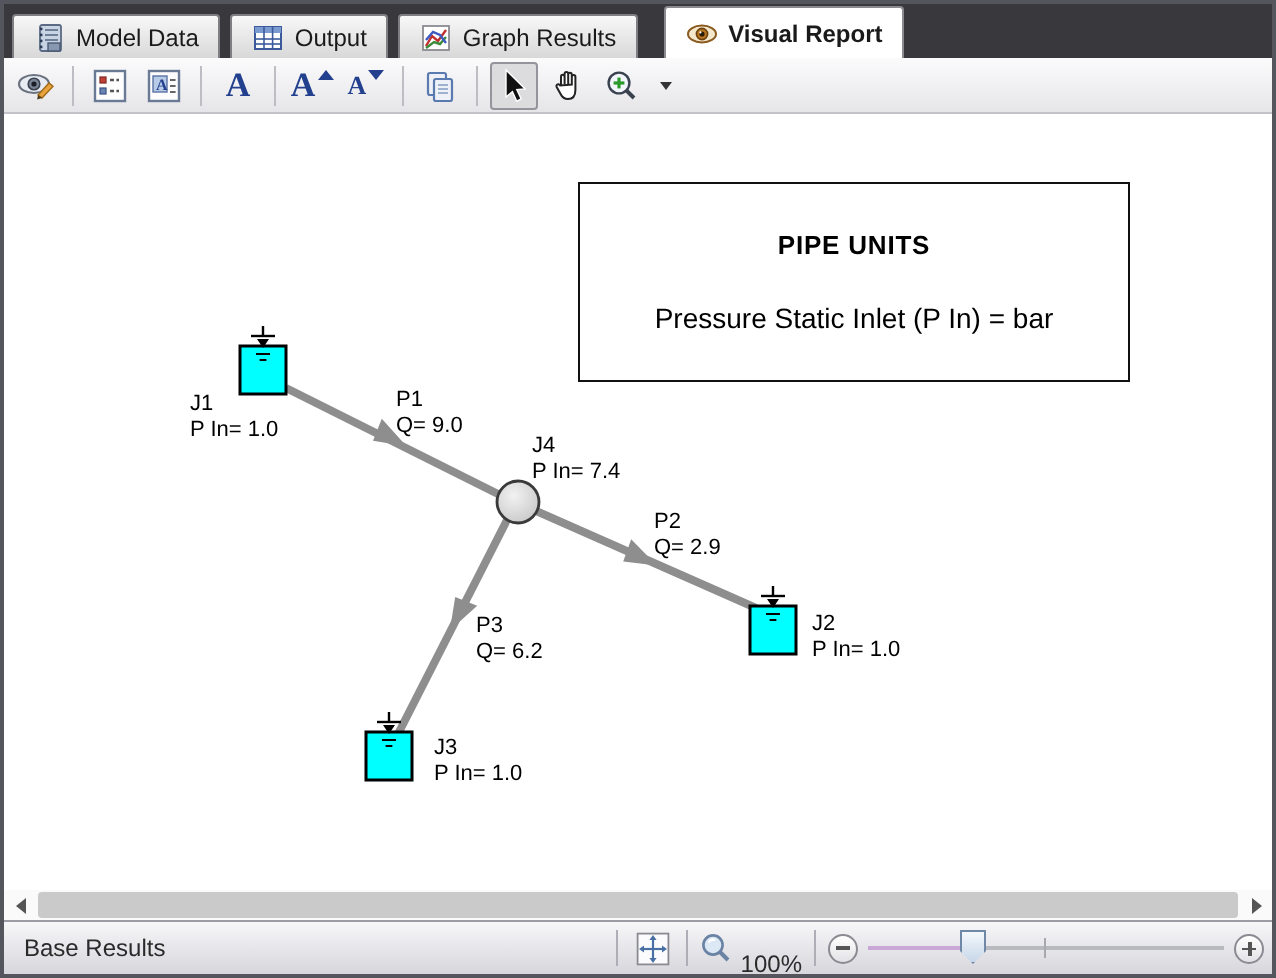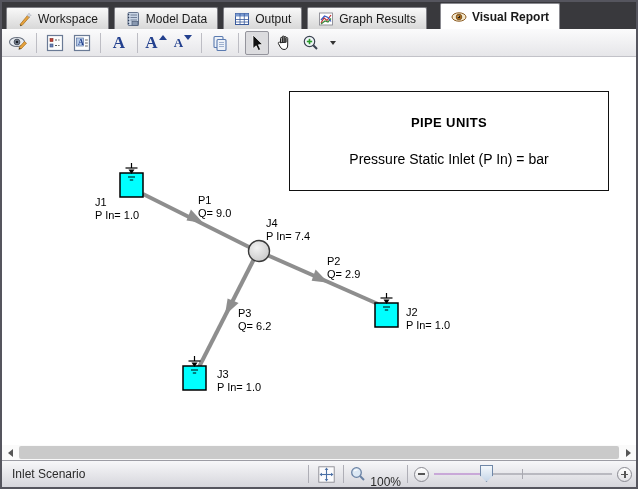--- a/index.html
+++ b/index.html
@@ -53,21 +53,21 @@
   .caret-up{ width:0; height:0; border-left:4px solid transparent; border-right:4px solid transparent; border-bottom:5px solid #23408e; }
   .caret-down{ width:0; height:0; border-left:4px solid transparent; border-right:4px solid transparent; border-top:5px solid #23408e; }
   .dd-caret{ width:0; height:0; border-left:3.5px solid transparent; border-right:3.5px solid transparent; border-top:4px solid #333; margin-left:2px; }
 
   
   .canvas{
     position:relative; background:#ffffff; flex:1 1 auto; overflow:hidden;
   }
   .canvas svg.scene{ position:absolute; left:0; top:0; }
   .legend{
-    position:absolute; left:287px; top:34px; width:320px; height:100px;
+    position:absolute; left:287px; top:34px; width:276px; height:100px;
     background:#fff; border:1px solid #111;
     display:flex; flex-direction:column; align-items:center; justify-content:space-evenly;
     text-align:center; padding:2px 0;
   }
   .legend .ltitle{ font-size:13px; font-weight:bold; letter-spacing:.4px; color:#000; }
   .legend .lline{ font-size:14px; color:#000; }
   .nlabel{
     position:absolute; font-size:11px; line-height:12.5px; color:#000; white-space:nowrap;
   }
 
@@ -113,28 +113,20 @@
   .zoomtxt{ margin-left:4px;margin-top:16px; }
 </style>
 </head>
 <body>
 
 <div class="window">
 
   <div class="tabbar">
     <div class="tab">
       <svg class="ticon" viewBox="0 0 16 16">
-        <path d="M3 13.5 L10.5 4.5 L12.5 6 L5 14.5 Z" fill="#e8a33d" stroke="#a06a18" stroke-width="0.7"></path>
-        <path d="M3 13.5 L5 14.5 L3.2 15.2 Z" fill="#5a4a28"></path>
-        <path d="M12 2 L12.7 3.6 L14.3 4.3 L12.7 5 L12 6.6 L11.3 5 L9.7 4.3 L11.3 3.6 Z" fill="#d8dce4" stroke="#9aa0ac" stroke-width="0.4"></path>
-      </svg>
-      <span>Workspace</span>
-    </div>
-    <div class="tab">
-      <svg class="ticon" viewBox="0 0 16 16">
         <rect x="3" y="1.5" width="10.5" height="13" rx="1" fill="#c8d4e4" stroke="#5a6a84" stroke-width="0.9"></rect>
         <line x1="5.5" y1="4" x2="12" y2="4" stroke="#5a6a84" stroke-width="0.8"></line>
         <line x1="5.5" y1="6.5" x2="12" y2="6.5" stroke="#5a6a84" stroke-width="0.8"></line>
         <line x1="5.5" y1="9" x2="12" y2="9" stroke="#5a6a84" stroke-width="0.8"></line>
         <rect x="7" y="10.5" width="6" height="4" fill="#8898b0" stroke="#4a5a74" stroke-width="0.7"></rect>
         <circle cx="3.6" cy="3.5" r="0.7" fill="#2a3a54"></circle>
         <circle cx="3.6" cy="6.5" r="0.7" fill="#2a3a54"></circle>
         <circle cx="3.6" cy="9.5" r="0.7" fill="#2a3a54"></circle>
         <circle cx="3.6" cy="12.5" r="0.7" fill="#2a3a54"></circle>
       </svg>
@@ -353,21 +345,21 @@
     <div class="sbtn">
       <span class="chev-l"></span>
     </div>
     <div class="sthumb"></div>
     <div class="sbtn">
       <span class="chev-r"></span>
     </div>
   </div>
 
   <div class="statusbar">
-    <span class="scenario">Inlet Scenario</span>
+    <span class="scenario">Base Results</span>
     <div class="sb-spacer"></div>
     <div class="sb-sep"></div>
     <div class="tbtn" style="width:22px;height:22px">
       <svg width="17" height="17" viewBox="0 0 17 17">
         <rect x="0.8" y="0.8" width="15.4" height="15.4" fill="#fbfbfd" stroke="#8a8a92" stroke-width="0.9"></rect>
         <line x1="8.5" y1="2.5" x2="8.5" y2="14.5" stroke="#4a6fa5" stroke-width="1.1"></line>
         <line x1="2.5" y1="8.5" x2="14.5" y2="8.5" stroke="#4a6fa5" stroke-width="1.1"></line>
         <polygon points="8.5,1.5 6.7,4 10.3,4" fill="#4a6fa5"></polygon>
         <polygon points="8.5,15.5 6.7,13 10.3,13" fill="#4a6fa5"></polygon>
         <polygon points="1.5,8.5 4,6.7 4,10.3" fill="#4a6fa5"></polygon>

